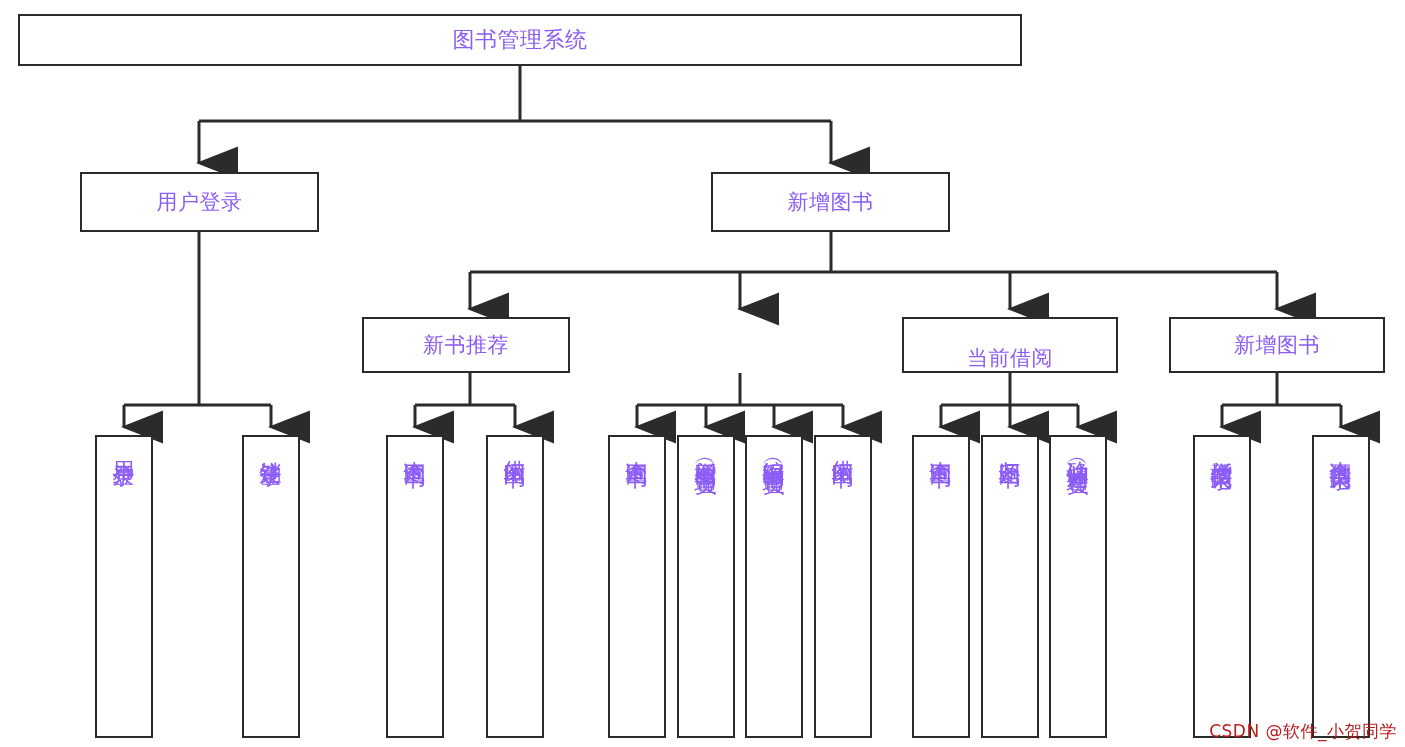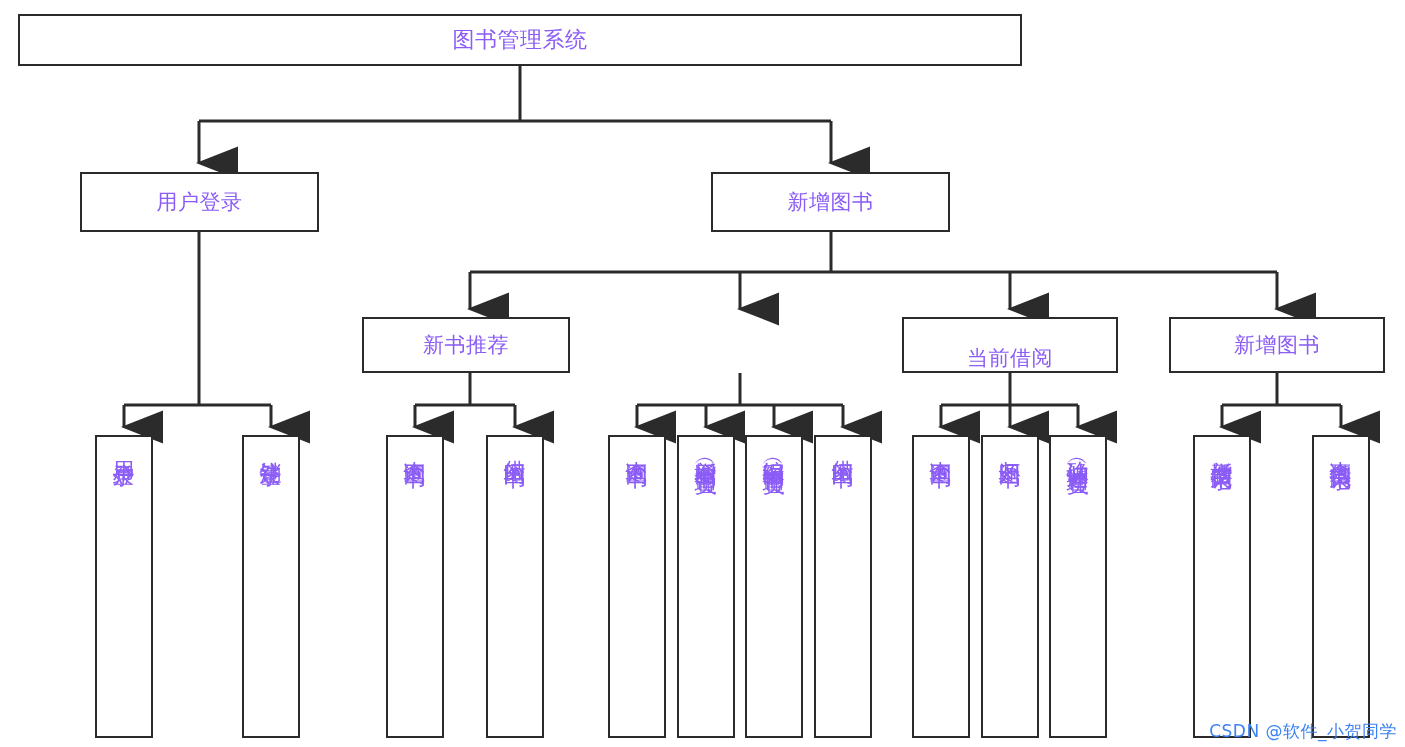--- a/index.html
+++ b/index.html
@@ -63,21 +63,21 @@
     font-size: 22px;
     line-height: 1.05;
     letter-spacing: 2px;
     white-space: nowrap;
   }
   .watermark {
     position: absolute;
     right: 8px;
     bottom: 4px;
     font-size: 17px;
-    color: #3b82f6;
+    color: #b91c1c;
     letter-spacing: 0.5px;
     z-index: 5;
     white-space: nowrap;
     font-family: "DejaVu Sans", "Liberation Sans", sans-serif;
   }
 </style>
 </head>
 <body>
 
 <div id="diagram-root">

